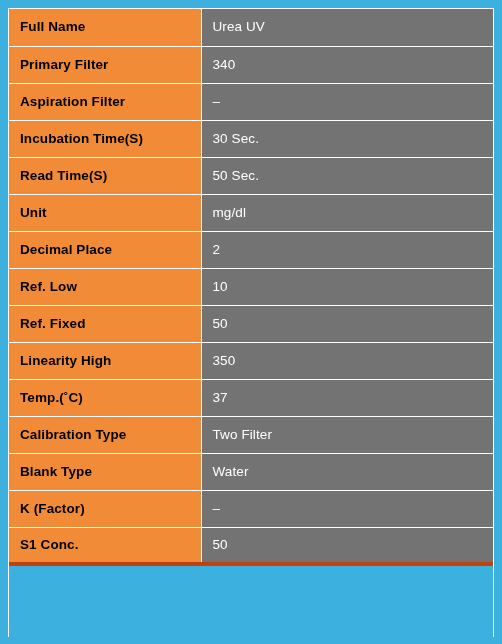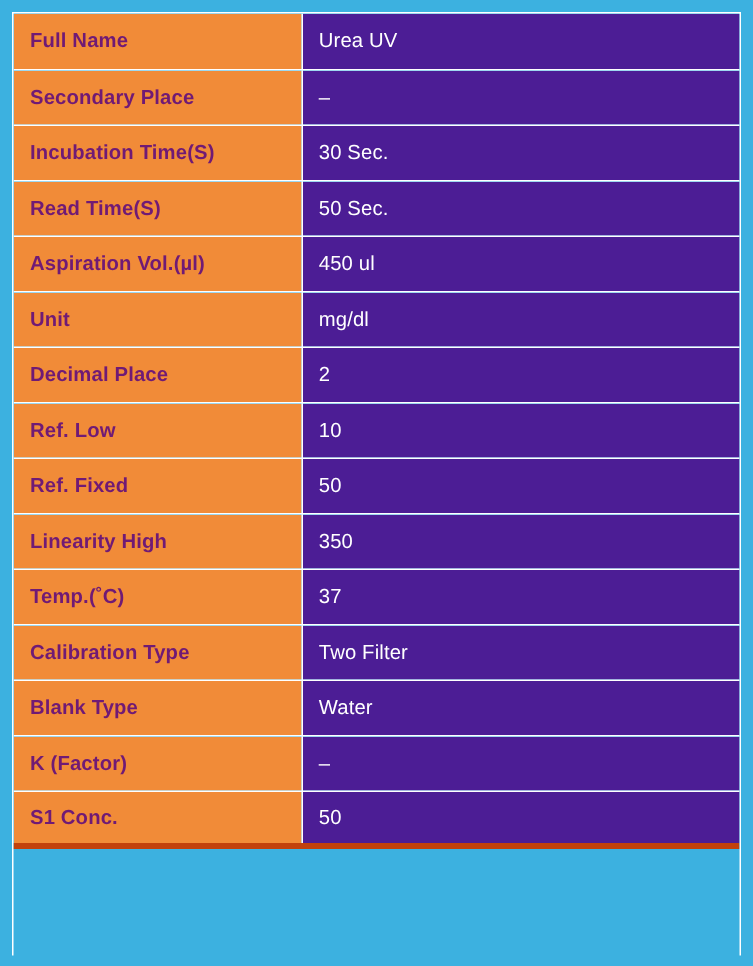--- a/index.html
+++ b/index.html
@@ -44,29 +44,29 @@
     padding: 0 0 0 11px;
     vertical-align: middle;
     border-bottom: 1px solid #ffffff;
     line-height: 1.15;
     white-space: nowrap;
     overflow: hidden;
   }
 
   td.cell-label {
     background: #f18b38;
-    color: #701a75;
+    color: #000000;
     font-weight: bold;
     font-size: 13.5px;
     border-right: 1px solid #ffffff;
     letter-spacing: 0.1px;
   }
 
   td.cell-value {
-    background: #4c1d95;
+    background: #737373;
     color: #ffffff;
     font-weight: normal;
     font-size: 13.5px;
     letter-spacing: 0.1px;
   }
 
   table.params-table tr.param-row:last-child td {
     border-bottom: 4px solid #c2410c;
   }
 </style>
@@ -78,34 +78,34 @@
     <colgroup>
       <col class="col-label">
       <col class="col-value">
     </colgroup>
     <tbody id="params-body">
         <tr class="param-row">
           <td class="cell-label">Full Name</td>
           <td class="cell-value">Urea UV</td>
         </tr>
         <tr class="param-row">
-          <td class="cell-label">Secondary Place</td>
+          <td class="cell-label">Primary Filter</td>
+          <td class="cell-value">340</td>
+        </tr>
+        <tr class="param-row">
+          <td class="cell-label">Aspiration Filter</td>
           <td class="cell-value">–</td>
         </tr>
         <tr class="param-row">
           <td class="cell-label">Incubation Time(S)</td>
           <td class="cell-value">30 Sec.</td>
         </tr>
         <tr class="param-row">
           <td class="cell-label">Read Time(S)</td>
           <td class="cell-value">50 Sec.</td>
-        </tr>
-        <tr class="param-row">
-          <td class="cell-label">Aspiration Vol.(µl)</td>
-          <td class="cell-value">450 ul</td>
         </tr>
         <tr class="param-row">
           <td class="cell-label">Unit</td>
           <td class="cell-value">mg/dl</td>
         </tr>
         <tr class="param-row">
           <td class="cell-label">Decimal Place</td>
           <td class="cell-value">2</td>
         </tr>
         <tr class="param-row">

